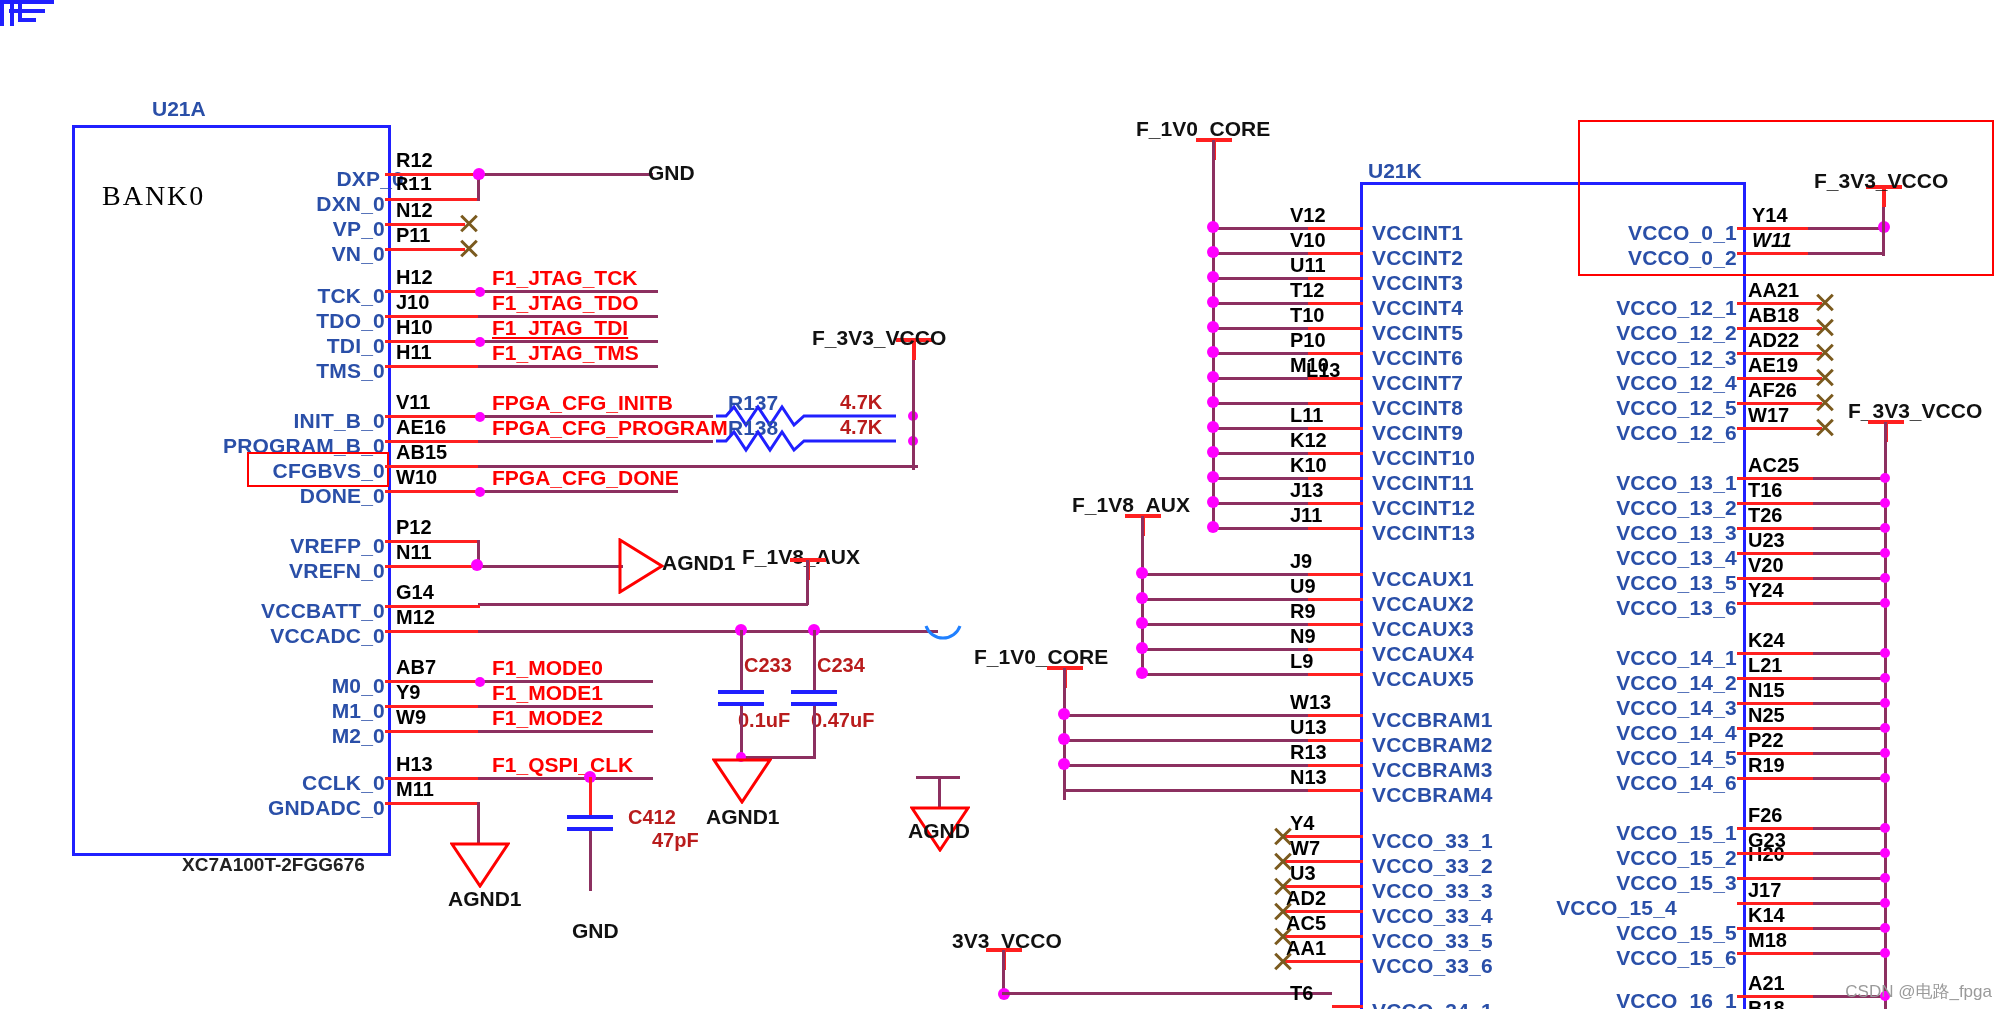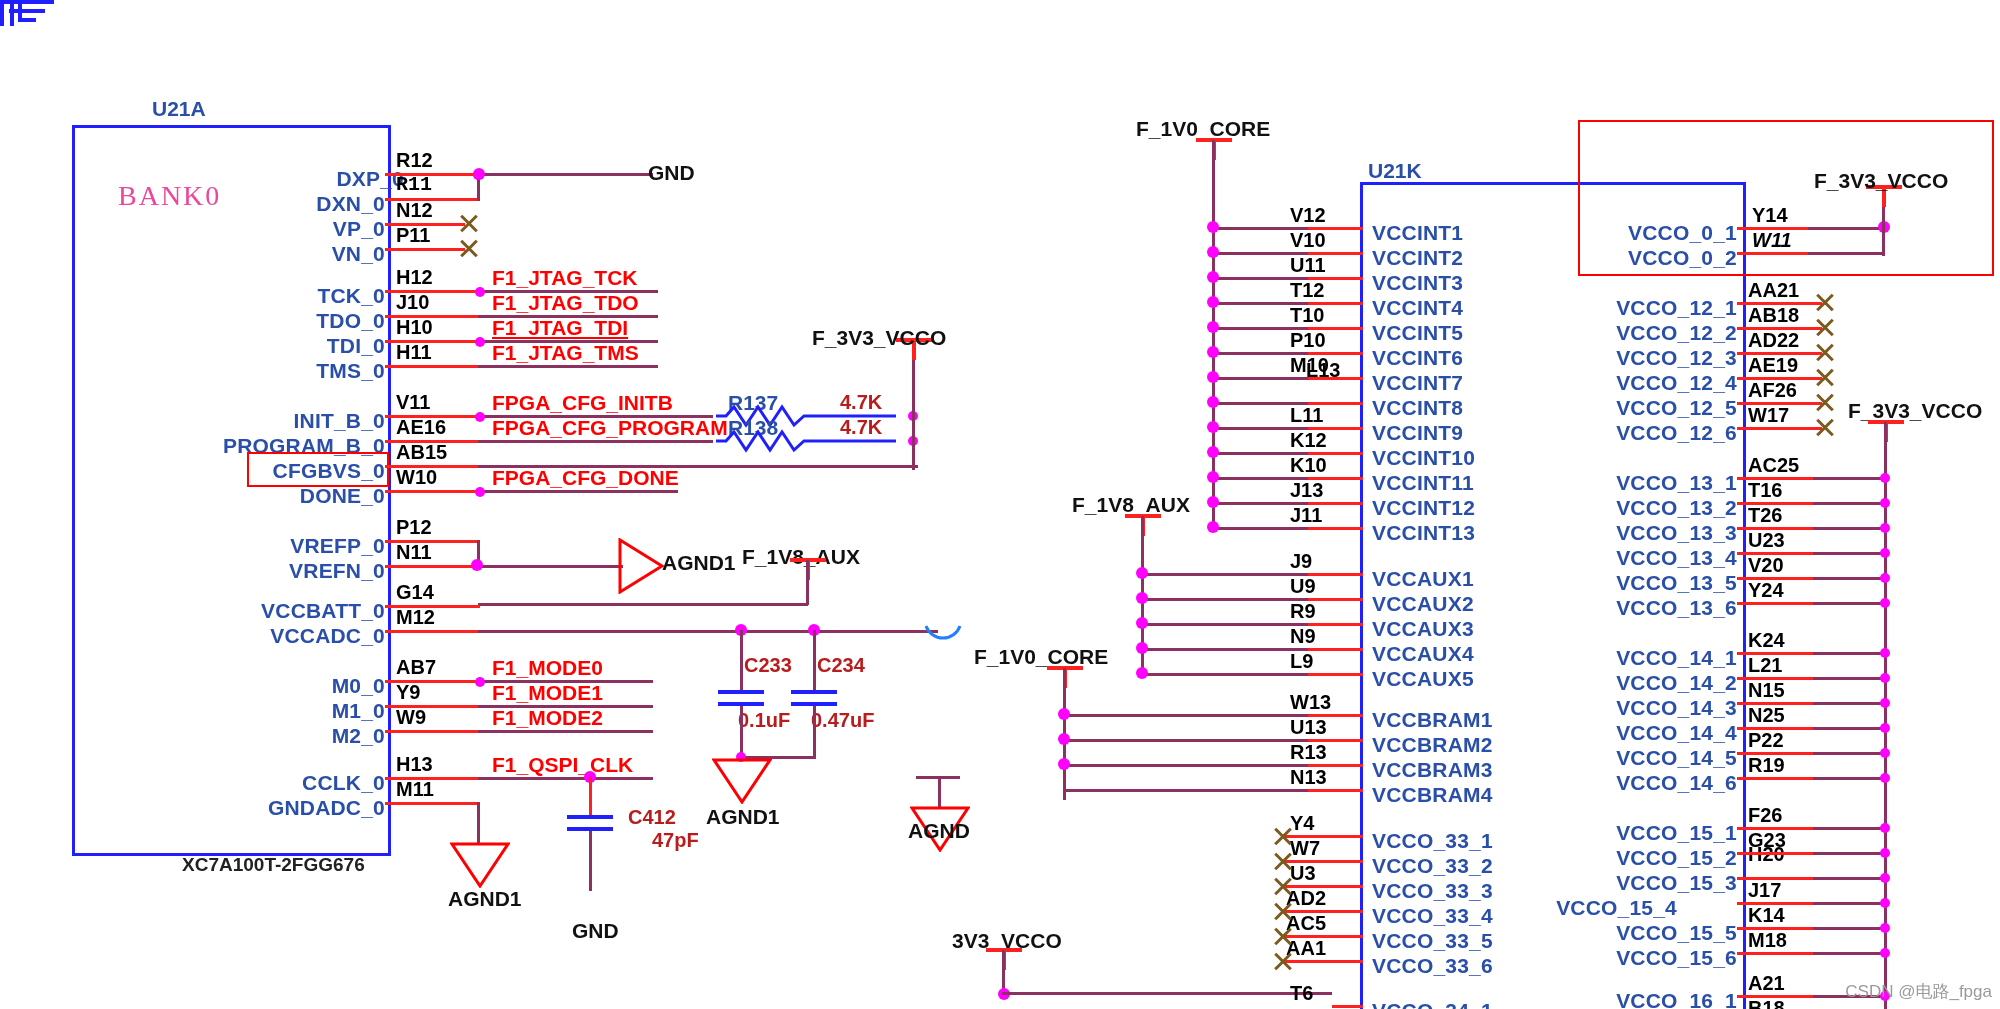--- a/index.html
+++ b/index.html
@@ -9,21 +9,21 @@
 
   
   .lbl{position:absolute;white-space:nowrap;line-height:1;}
   .pinname{color:#2a4fa8;font-size:21px;font-weight:bold;letter-spacing:.2px;}
   .pinnum{color:#000000;font-size:20px;font-weight:bold;}
   .net{color:#ff0000;font-size:21px;font-weight:bold;}
   .netblk{color:#111111;font-size:21px;font-weight:bold;}
   .refdes{color:#2a4fa8;font-size:21px;font-weight:bold;}
   .val{color:#b91c1c;font-size:20px;font-weight:bold;}
   .gndlbl{color:#111111;font-size:21px;font-weight:bold;}
-  .bank{color:#ec4899;font-size:28px;font-family:"Liberation Serif",serif;letter-spacing:2px;margin-left:16px;}
+  .bank{color:#000000;font-size:28px;font-family:"Liberation Serif",serif;letter-spacing:2px;}
   .part{color:#222222;font-size:19px;font-weight:bold;}
 
   .wireR{position:absolute;background:#ff2020;height:3px;}
   .wireP{position:absolute;background:#8c3060;height:3px;}
   .wireV{position:absolute;background:#8c3060;width:3px;}
   .wireVR{position:absolute;background:#ff2020;width:3px;}
 
   .jn{position:absolute;width:12px;height:12px;border-radius:50%;background:#ff00ff;}
   .jn.sm{width:10px;height:10px;}
 

